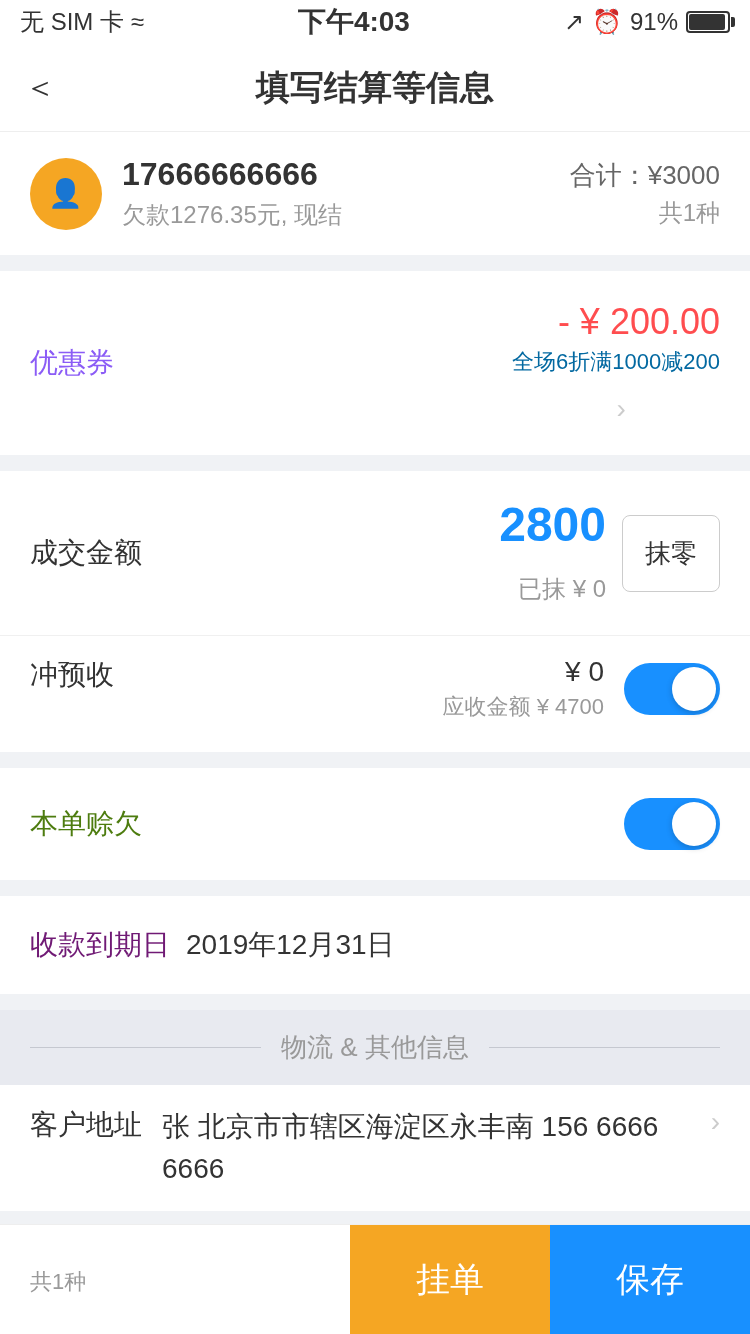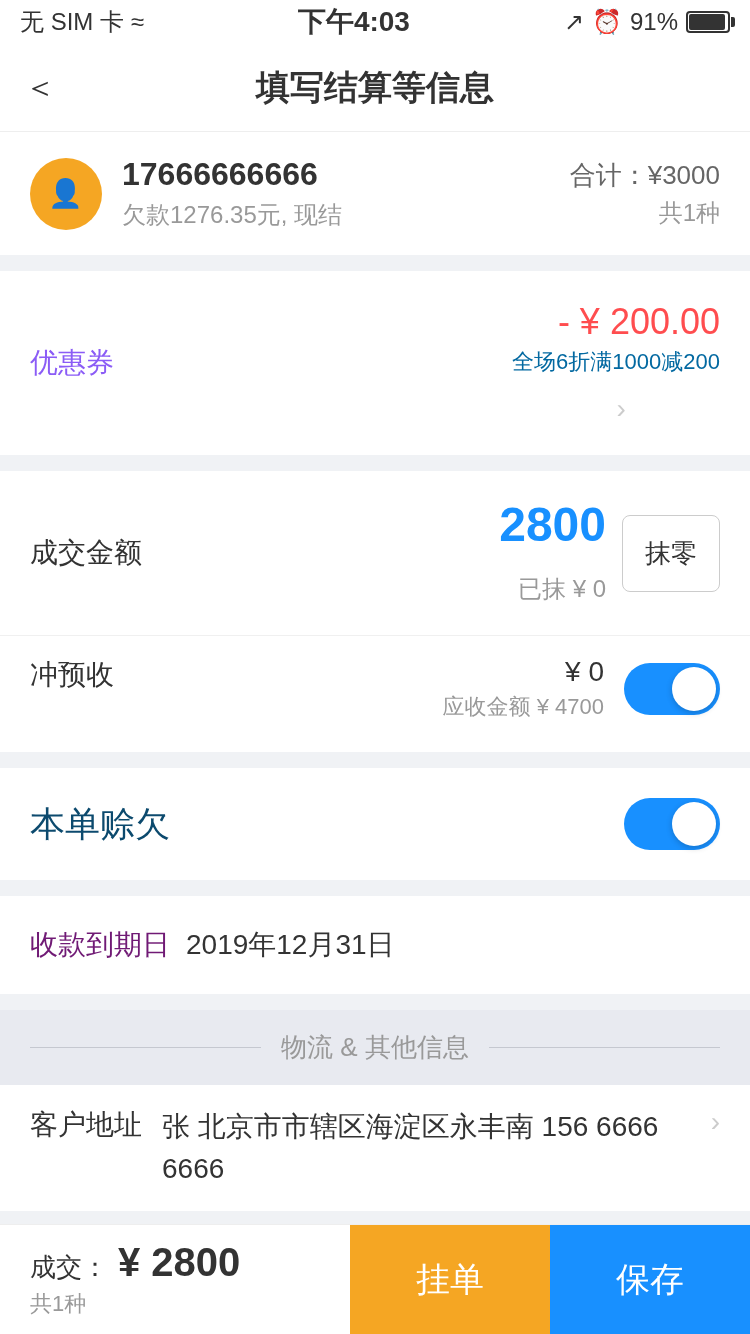--- a/index.html
+++ b/index.html
@@ -154,21 +154,21 @@
       box-shadow: 0 2px 6px rgba(0,0,0,0.2);
     }
     .toggle.on .toggle-circle { left: 48px; }
 
     
     .single-row {
       background: #fff; margin-bottom: 16px;
       padding: 30px 30px;
       display: flex; align-items: center; justify-content: space-between;
     }
-    .single-row-label { font-size: 35px; color: #0c4a6e; }
+    .single-row-label { font-size: 28px; color: #4d7c0f; }
 
     
     .due-date-section {
       background: #fff; margin-bottom: 16px;
       padding: 30px 30px;
     }
     .due-date-row { display: flex; align-items: center; gap: 16px; }
     .due-date-label { font-size: 28px; color: #701a75; }
     .due-date-value { font-size: 28px; color: #333; }
 
@@ -330,21 +330,17 @@
     <span class="address-value">张 北京市市辖区海淀区永丰南 156 6666 6666</span>
     <span class="chevron-right">›</span>
   </div>
 
   <div class="bottom-spacer"></div>
 
 </div>
 
 <div class="bottom-bar">
   <div class="bottom-summary">
-    <div class="bottom-deal-row">
-      <span class="bottom-deal-label">成交：</span>
-      <span class="bottom-deal-amount">¥ 2800</span>
-    </div>
     <div class="bottom-count">共1种</div>
   </div>
   <div class="bottom-btn-hang">挂单</div>
   <div class="bottom-btn-save">保存</div>
 </div>
 
 </body></html>

